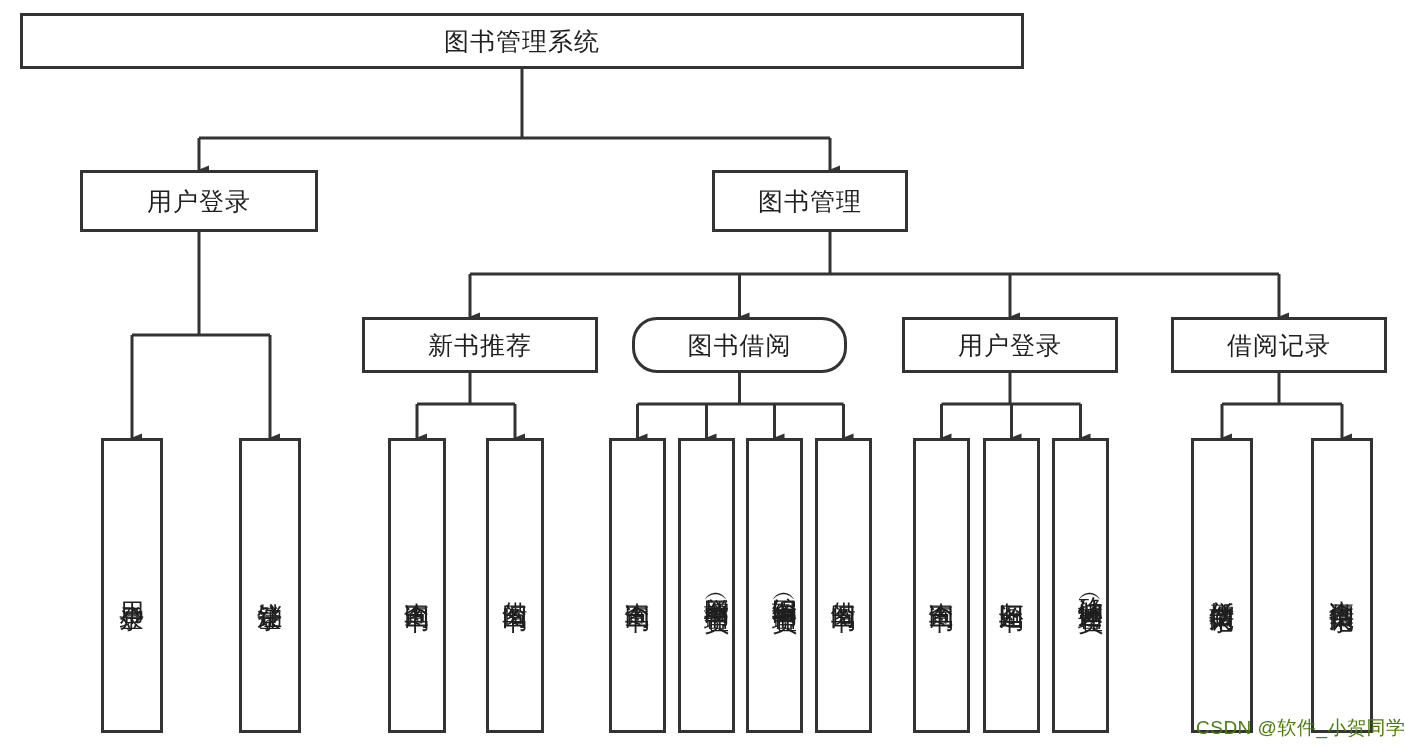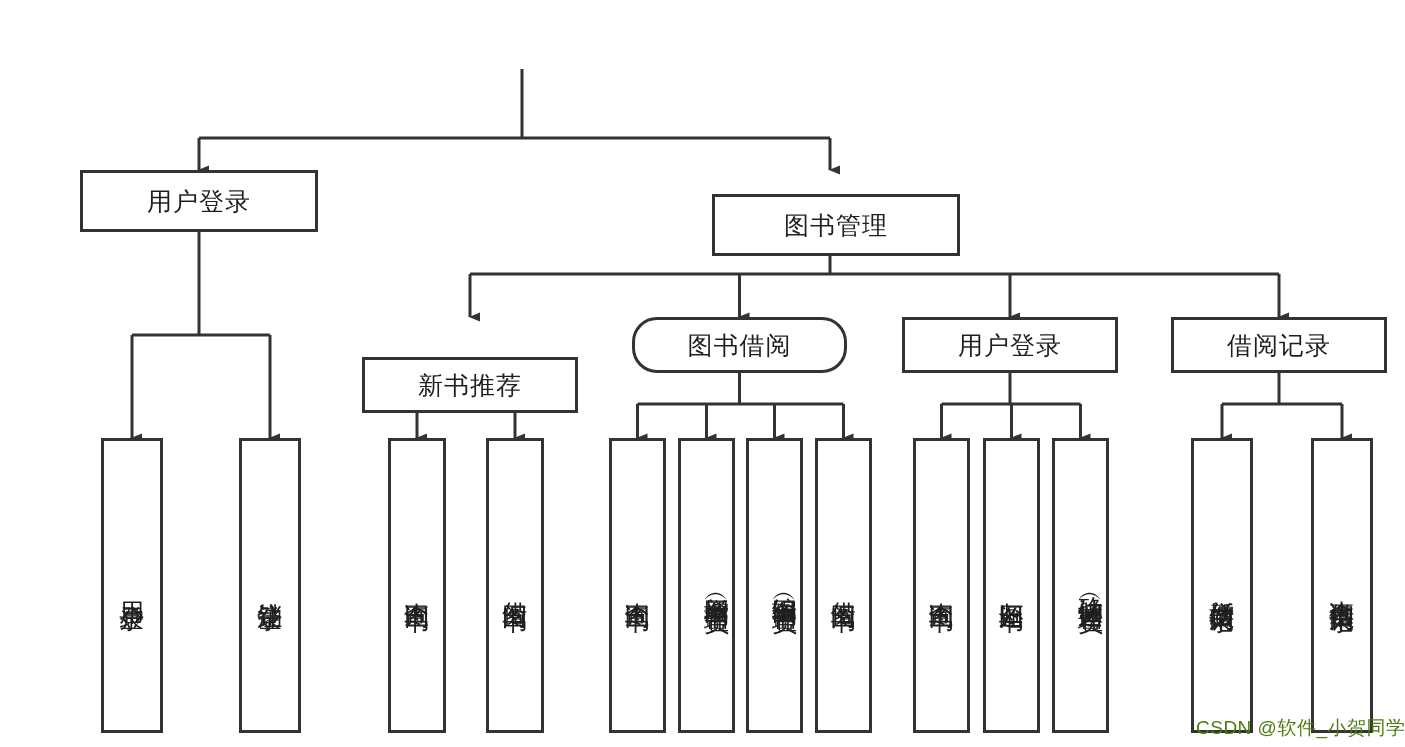--- a/index.html
+++ b/index.html
@@ -57,23 +57,24 @@
         <path d="M941.5,404 L941.5,438" marker-end="url(#arw)"></path>
         <path d="M1011.5,404 L1011.5,438" marker-end="url(#arw)"></path>
         <path d="M1080.5,404 L1080.5,438" marker-end="url(#arw)"></path>
         <path d="M1279,373 L1279,404"></path>
         <path d="M1222,404 L1342,404"></path>
         <path d="M1222,404 L1222,438" marker-end="url(#arw)"></path>
         <path d="M1342,404 L1342,438" marker-end="url(#arw)"></path>
       </g>
   </svg>
 
+  <div class="node h" style="left: 20px; top: 13px; width: 1004px; height: 56px;">图书管理系统</div>
   <div class="node h" style="left: 80px; top: 170px; width: 238px; height: 62px;">用户登录</div>
-  <div class="node h" style="left: 712px; top: 170px; width: 248px; height: 62px; margin-top: 24px;">图书管理</div>
-  <div class="node h" style="left: 362px; top: 317px; width: 216px; height: 56px; margin-top: 40px;">新书推荐</div>
+  <div class="node h" style="left: 712px; top: 170px; width: 196px; height: 62px;">图书管理</div>
+  <div class="node h" style="left: 362px; top: 317px; width: 236px; height: 56px;">新书推荐</div>
   <div class="node h" style="left: 632px; top: 317px; width: 215px; height: 56px; border-radius: 25px;">图书借阅</div>
   <div class="node h" style="left: 902px; top: 317px; width: 216px; height: 56px;">用户登录</div>
   <div class="node h" style="left: 1171px; top: 317px; width: 216px; height: 56px;">借阅记录</div>
 
   <div class="node v mid" style="left: 101px; top: 438px; width: 62px; height: 295px;">用户登录</div>
   <div class="node v mid" style="left: 239px; top: 438px; width: 62px; height: 295px;">注销登录</div>
   <div class="node v mid" style="left: 388px; top: 438px; width: 58px; height: 295px;">查询图书</div>
   <div class="node v mid" style="left: 486px; top: 438px; width: 58px; height: 295px;">借阅图书</div>
   <div class="node v mid" style="left: 609px; top: 438px; width: 57px; height: 295px;">查询图书</div>
   <div class="node v" style="left: 678px; top: 438px; width: 57px; height: 295px;">新增图书（管理员）</div>

